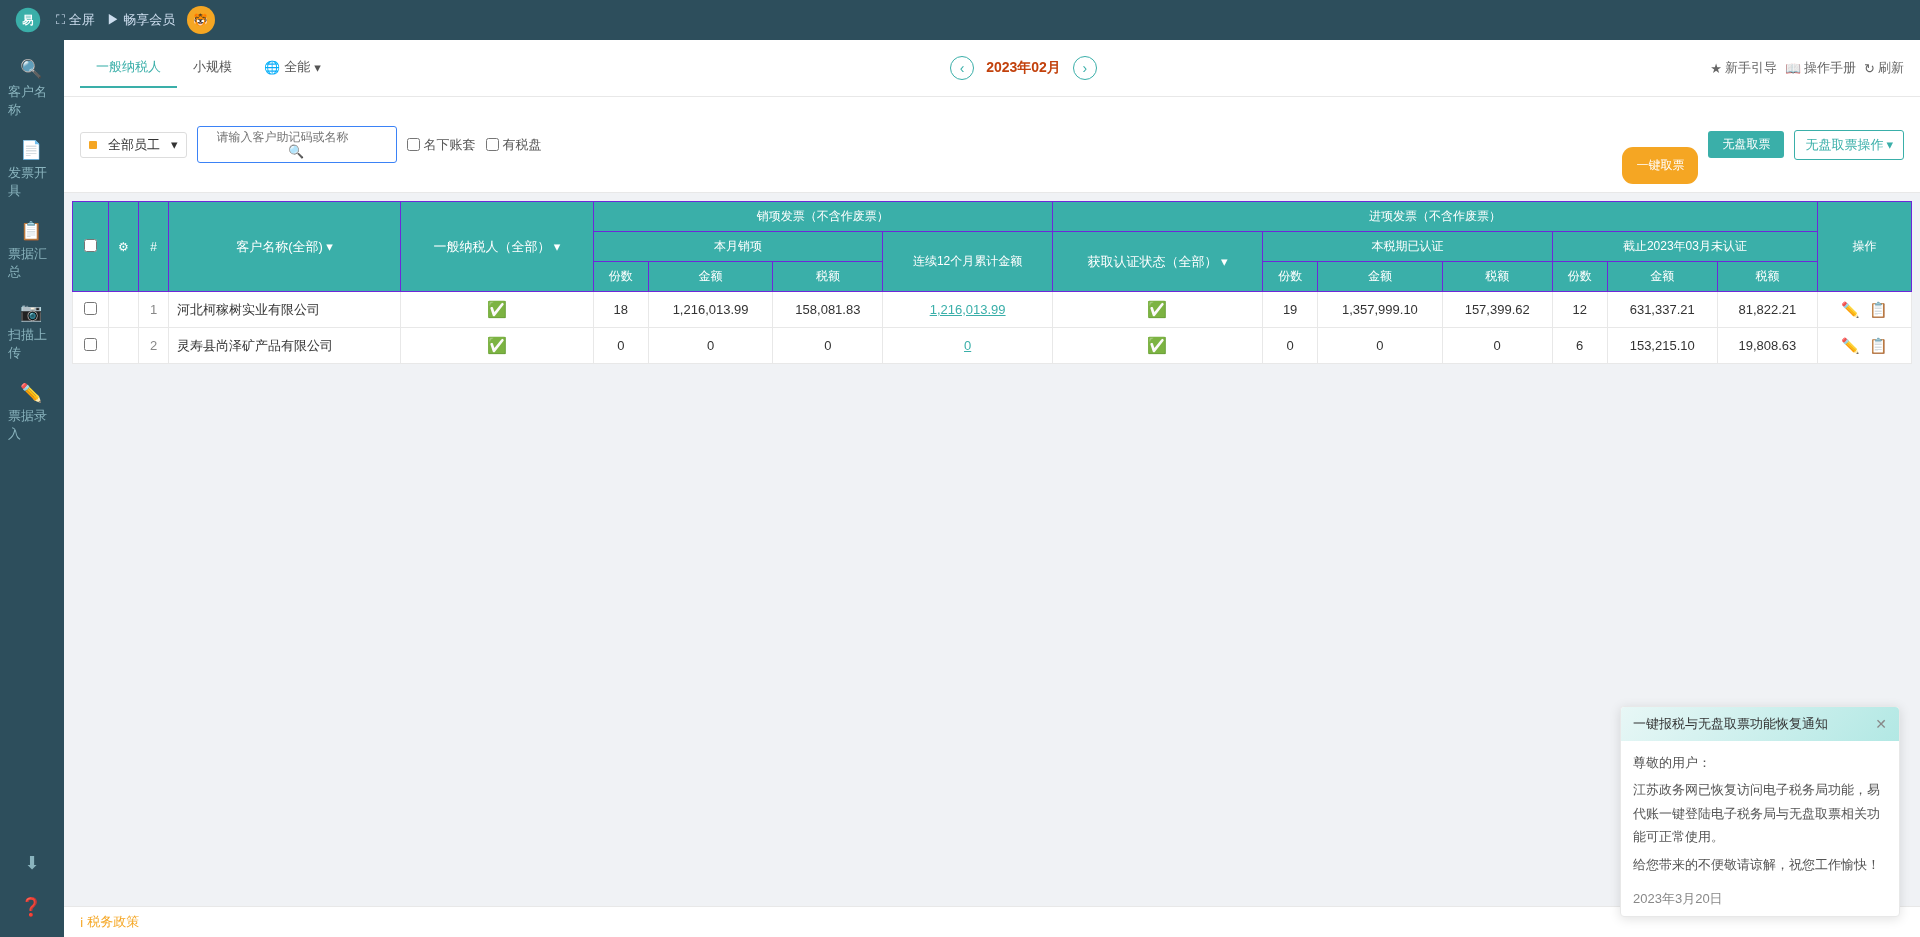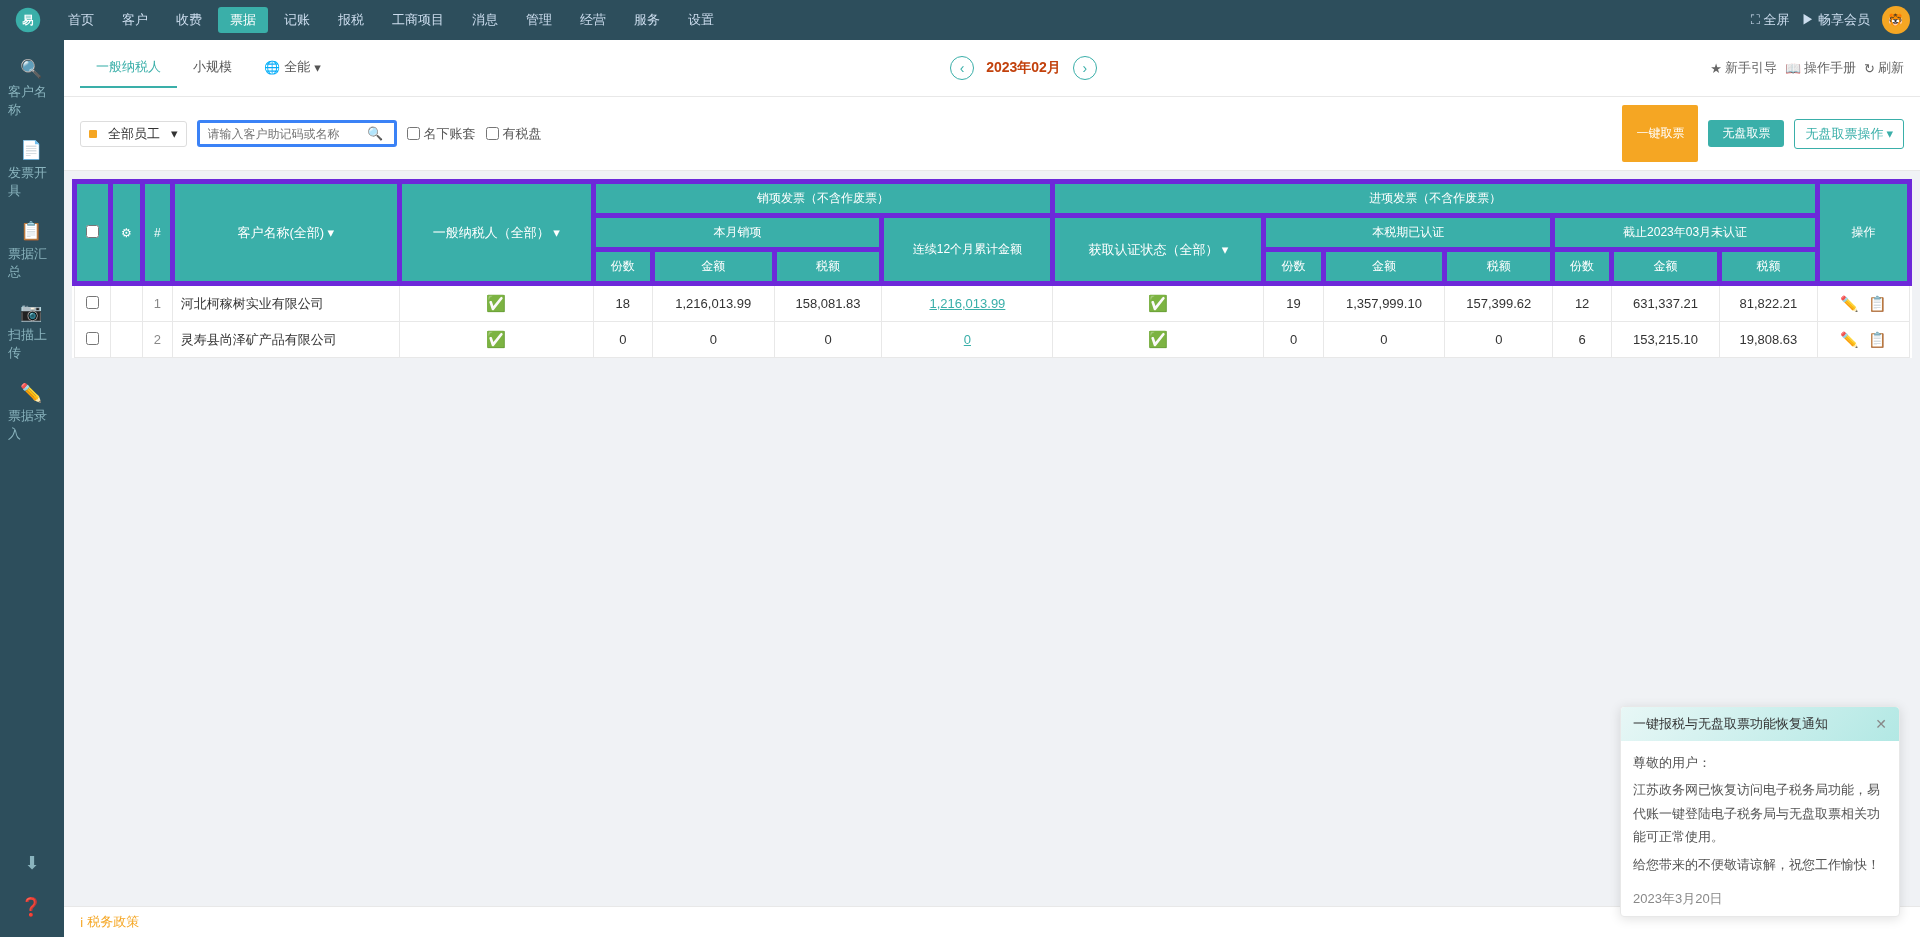--- a/index.html
+++ b/index.html
@@ -152,42 +152,44 @@
       border-radius: 3px;
       padding: 3px 8px;
       background: #fff;
       cursor: pointer;
       font-size: 12px;
       color: #333;
     }
     .filter-select .dot { width: 8px; height: 8px; background: #f5a623; border-radius: 1px; }
     .search-box {
       display: flex; align-items: center;
-      border: 3px solid #3b82f6;
+      border: 1px solid #3b82f6;
       border-radius: 3px;
       padding: 3px 8px;
       background: #fff;
       width: 200px;
+      flex-direction: column;
     }
     .search-box input {
       border: none; outline: none;
       font-size: 12px; color: #333;
       width: 160px; background: transparent;
     }
     .search-icon { color: #aaa; font-size: 13px; cursor: pointer; }
     .checkbox-label { display: flex; align-items: center; gap: 4px; font-size: 12px; color: #555; cursor: pointer; }
     .checkbox-label input { cursor: pointer; }
     .btn-primary {
       background: #f5a623;
       color: #fff;
       border: none;
-      padding: 20px 14px;
-      border-radius: 2px;
-      cursor: pointer;
-      font-size: 12px;
+      padding: 10px 14px;
+      border-radius: 11px;
+      cursor: pointer;
+      font-size: 12px;
+      margin-top: 42px;
     }
     .btn-teal {
       background: #3aafa9;
       color: #fff;
       border: none;
       padding: 5px 14px;
       border-radius: 3px;
       cursor: pointer;
       font-size: 12px;
     }
@@ -209,21 +211,21 @@
       width: 100%;
       border-collapse: collapse;
       background: #fff;
       font-size: 12px;
     }
     thead tr th {
       background: #3aafa9;
       color: #fff;
       padding: 0;
       text-align: center;
-      border: 5px solid #6d28d9;
+      border: 1px solid #6d28d9;
       font-weight: normal;
     }
     .th-inner { padding: 6px 8px; font-size: 12px; }
     tbody tr td {
       padding: 8px 8px;
       border: 1px solid #e8e8e8;
       text-align: center;
       color: #333;
     }
     .td-link { color: #3aafa9; text-decoration: underline; cursor: pointer; }
@@ -276,34 +278,20 @@
   </style>
 </head>
 <body>
 
 <div class="top-nav">
   <div class="logo">
     <svg viewBox="0 0 32 32" fill="none">
       <circle cx="16" cy="16" r="14" fill="#3aafa9"></circle>
       <text x="16" y="21" text-anchor="middle" fill="#fff" font-size="13" font-weight="bold">易</text>
     </svg>
-  </div>
-  <div class="nav-items">
-    <span class="nav-item">首页</span>
-    <span class="nav-item">客户</span>
-    <span class="nav-item">收费</span>
-    <span class="nav-item active">票据</span>
-    <span class="nav-item">记账</span>
-    <span class="nav-item">报税</span>
-    <span class="nav-item">工商项目</span>
-    <span class="nav-item">消息</span>
-    <span class="nav-item">管理</span>
-    <span class="nav-item">经营</span>
-    <span class="nav-item">服务</span>
-    <span class="nav-item">设置</span>
   </div>
   <div class="nav-right">
     <span>⛶ <span>全屏</span></span>
     <span>▶ <span>畅享会员</span></span>
     <div class="avatar">🐯</div>
   </div>
 </div>
 
 <div class="layout">
 

